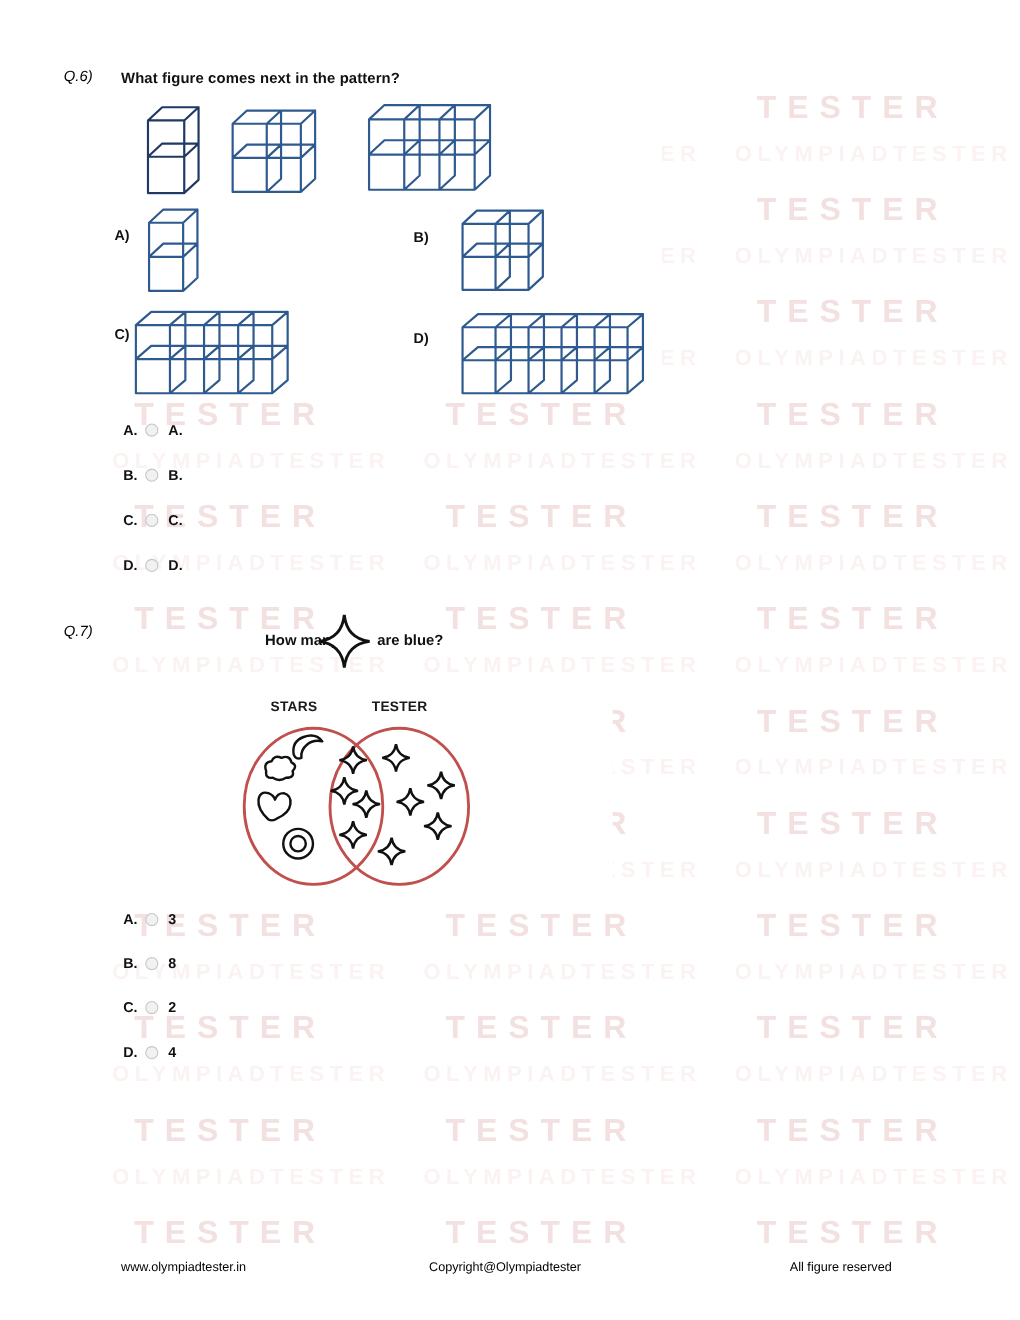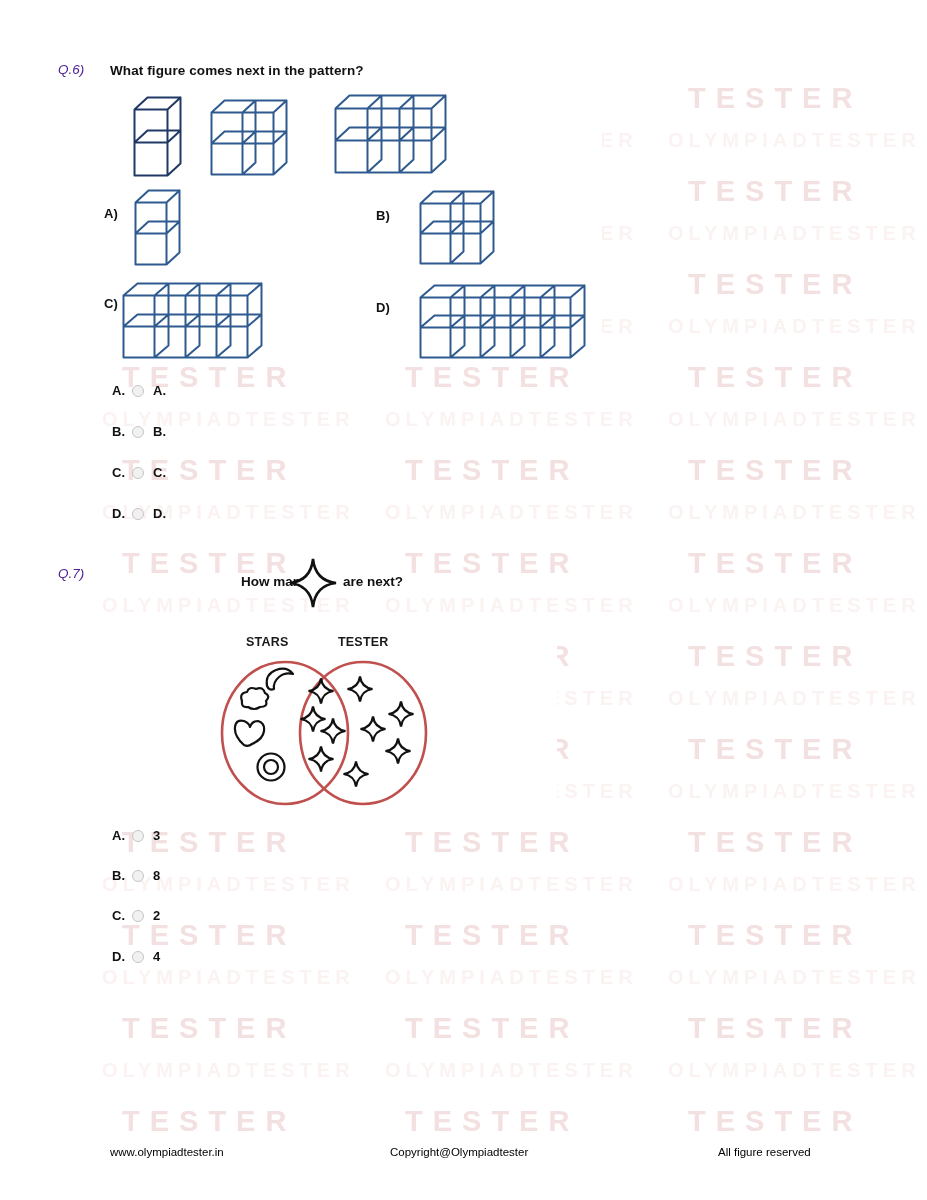--- a/index.html
+++ b/index.html
@@ -3,21 +3,21 @@
 <meta charset="utf-8">
 <style>
   html,body{margin:0;padding:0;background:#fff;}
   .page{position:relative;width:927px;height:1200px;background:#ffffff;overflow:hidden;
         font-family:"Liberation Sans",sans-serif;color:#1a1a1a;}
   .wm{position:absolute;z-index:0;font-weight:bold;white-space:nowrap;user-select:none;}
   .wm.strong{font-size:29px;letter-spacing:10px;}
   .wm.weak{font-size:20px;letter-spacing:5px;}
   .cover{position:absolute;z-index:1;background:#ffffff;}
   .abs{position:absolute;z-index:2;}
-  .qnum{font-style:italic;font-size:13.5px;color:#4c1d95;}
+  .qnum{font-style:italic;font-size:13.5px;color:#000000;}
   .qtext{font-weight:bold;font-size:13.5px;color:#111;letter-spacing:0.1px;}
   .choice-label{font-weight:bold;font-size:13px;color:#111;}
   .opt-row{display:flex;align-items:center;}
   .opt-letter{font-weight:bold;font-size:13px;width:20px;color:#111;}
   .radio{display:inline-block;width:12px;height:12px;border-radius:50%;
          border:1px solid #c6c6c6;background:#f1f1f1;box-sizing:border-box;margin-right:9px;}
   .opt-text{font-size:13px;font-weight:bold;color:#111;}
   .venn-label{font-weight:bold;font-size:12.5px;color:#1a1a1a;letter-spacing:0.2px;}
   .q7text{font-weight:bold;font-size:13.5px;color:#111;}
   .footer-text{font-size:11.5px;color:#000;}
@@ -171,21 +171,21 @@
     <span class="opt-text">D.</span>
   </div>
 
   <div class="abs qnum" style="left:58px;top:566px">Q.7)</div>
   <div class="abs q7text" style="left:241px;top:574px">How many</div>
   <div class="abs" style="left:288px;top:558px" id="q7-star">
       <svg width="50" height="52" viewBox="0 0 50 52">
         <path d="M25,1 Q27.3,22.6 48,25 Q27.3,27.4 25,49 Q22.7,27.4 2,25 Q22.7,22.6 25,1 Z" fill="#ffffff" stroke="#111" stroke-width="2.6"></path>
       </svg>
     </div>
-  <div class="abs q7text" style="left:343px;top:574px">are next?</div>
+  <div class="abs q7text" style="left:343px;top:574px">are blue?</div>
 
   <div class="abs venn-label" style="left:246px;top:635px">STARS</div>
   <div class="abs venn-label" style="left:338px;top:635px">TESTER</div>
   <div class="abs" style="left:213px;top:656px" id="venn">
       <svg width="222" height="156" viewBox="0 0 222 156">
         <ellipse cx="72" cy="77" rx="63" ry="71" fill="none" stroke="#C0504D" stroke-width="2.6"></ellipse>
         <ellipse cx="150" cy="77" rx="63" ry="71" fill="none" stroke="#C0504D" stroke-width="2.6"></ellipse>
         <path d="M54,30 Q52,18 63,14 Q74,10 80,18 Q72,16 66,21 Q60,26 61,33 Q56,35 54,30 Z" fill="#fff" stroke="#111111" stroke-width="2.2" stroke-linejoin="round"></path>
         <path d="M29,45 Q26,37 34,36 Q36,30 43,33 Q50,30 52,37 Q58,40 53,45 Q55,51 47,51 Q41,55 35,51 Q28,52 29,45 Z" fill="#fff" stroke="#111111" stroke-width="2.2" stroke-linejoin="round"></path>
         <path d="M31,89 Q21,80 22,71 Q23,63 31,65 Q36,67 37,71 Q39,65 45,65 Q52,67 51,75 Q50,83 39,88 Q35,91 31,89 Z" fill="#fff" stroke="#111111" stroke-width="2.2" stroke-linejoin="round"></path>

